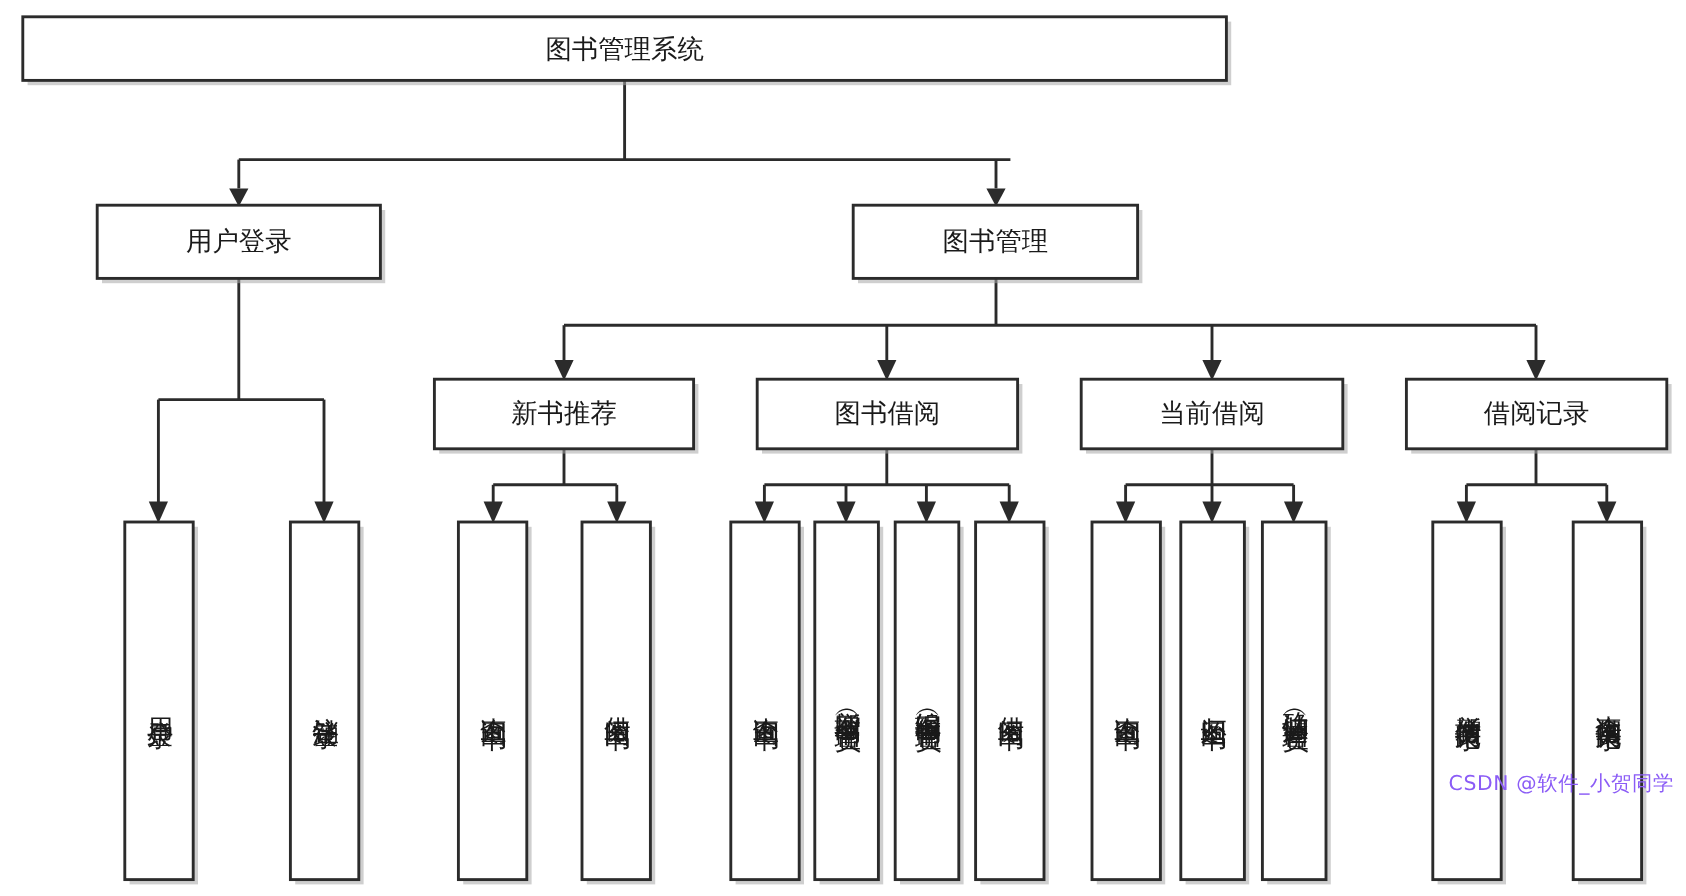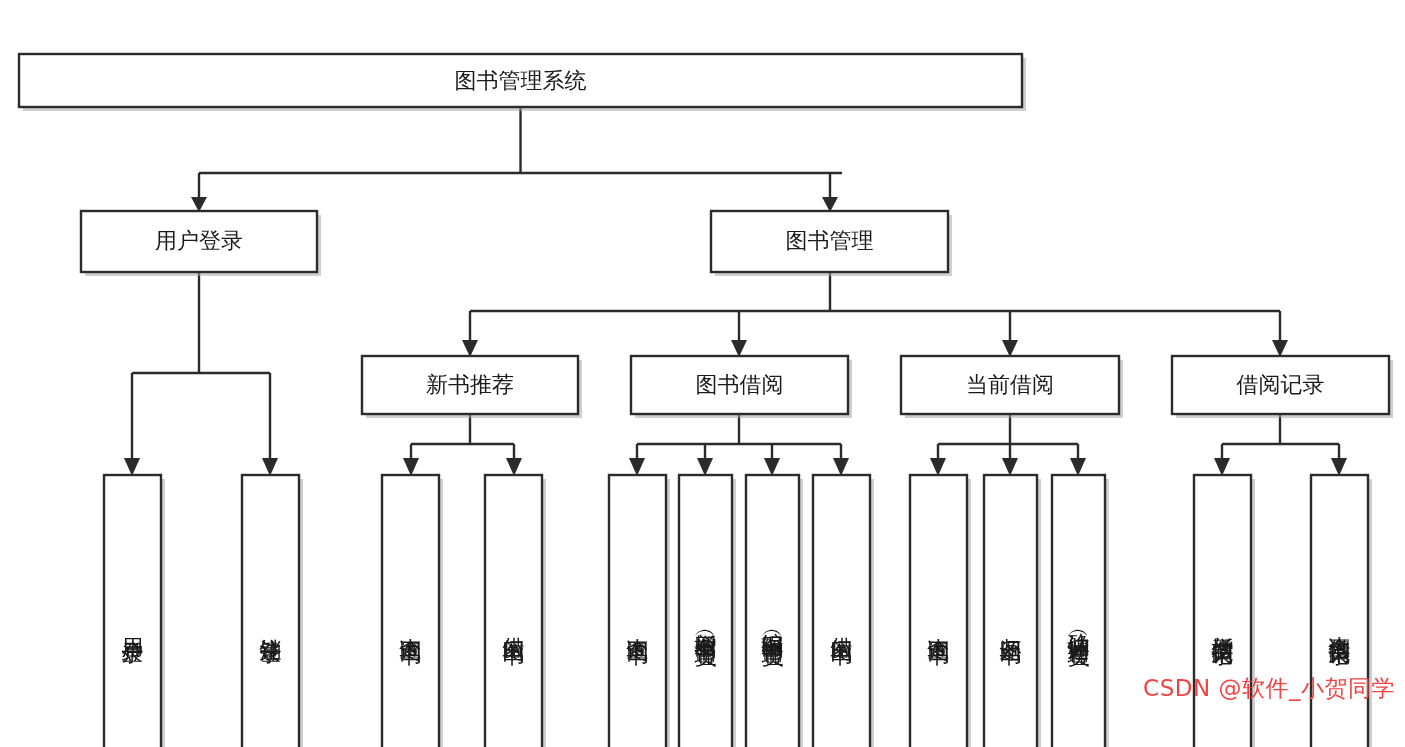--- a/index.html
+++ b/index.html
@@ -13,21 +13,20 @@
     font-family: "DejaVu Sans", "Liberation Sans", sans-serif;
     overflow: hidden;
     position: relative;
   }
   #diagram-root {
     position: absolute;
     left: 0;
     top: 0;
     width: 1405px;
     height: 670px;
-    margin-top: 40px;
   }
   svg#tree-svg {
     display: block;
     width: 1405px;
     height: 747px;
   }
   .node-box {
     fill: #ffffff;
     stroke: #2b2b2b;
     stroke-width: 2.4;
@@ -65,22 +64,22 @@
     align-items: center;
     justify-content: center;
     white-space: nowrap;
     pointer-events: none;
   }
   .watermark {
     position: absolute;
     right: 10px;
     bottom: 6px;
     font-family: "DejaVu Sans", "Liberation Sans", sans-serif;
-    font-size: 23px;
-    color: #ef4444;
+    font-size: 17px;
+    color: #8b5cf6;
     letter-spacing: 0.5px;
     user-select: none;
     text-align: right;
   }
 </style>
 </head>
 <body>
 
 <div id="diagram-root">
 

